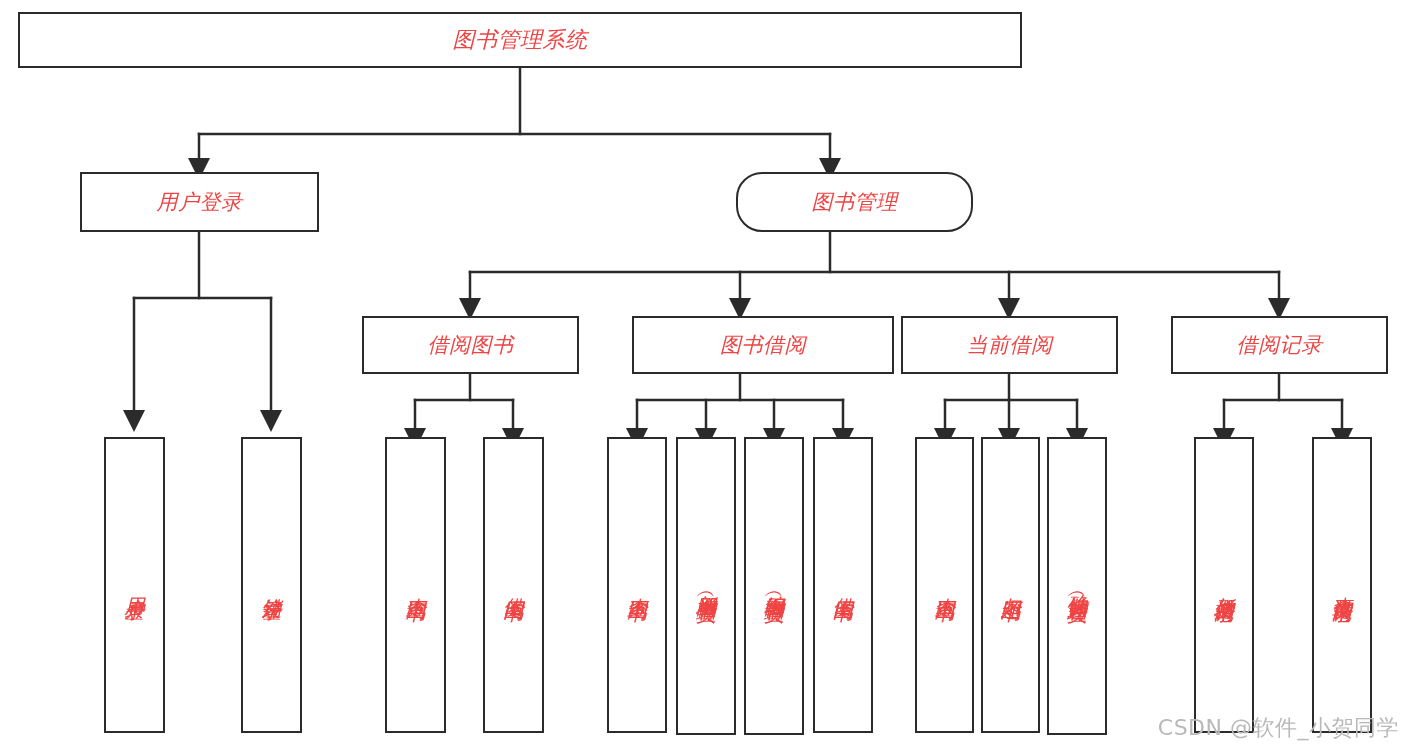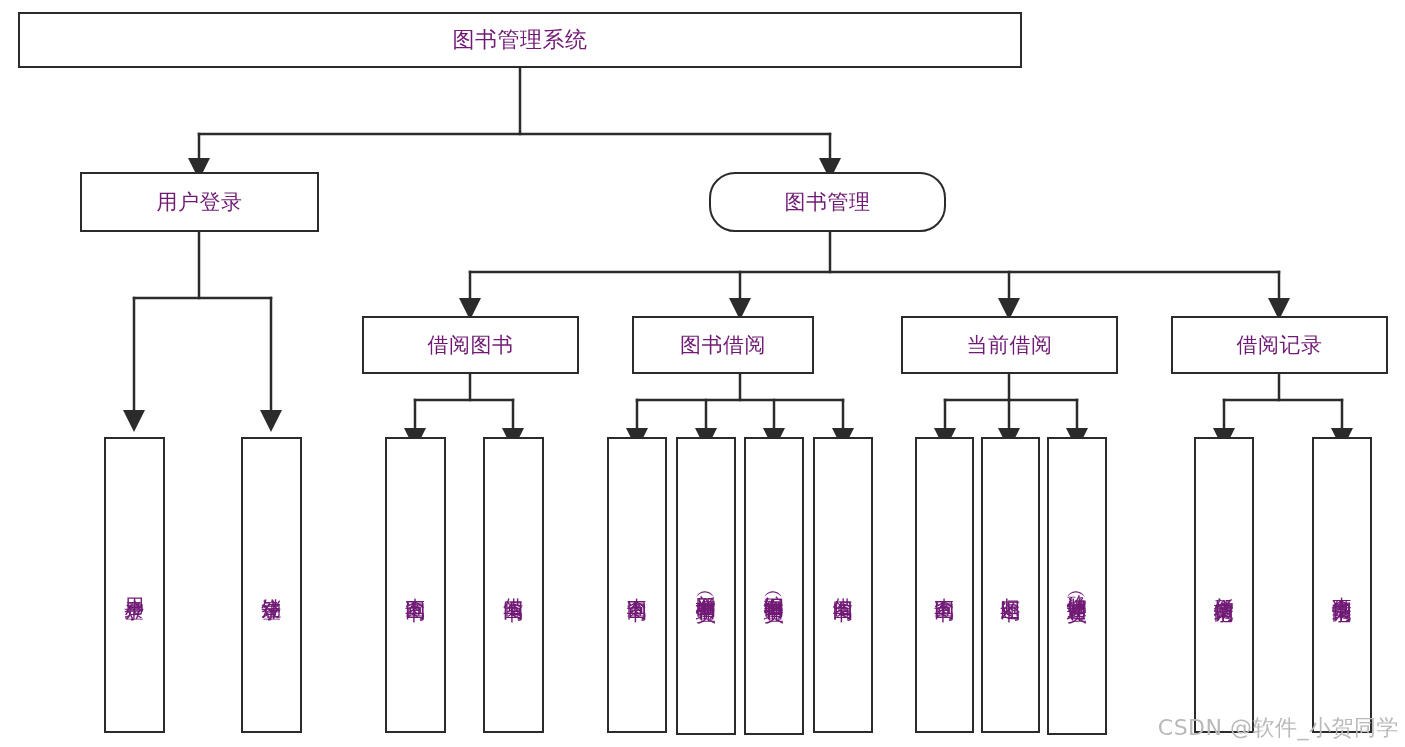--- a/index.html
+++ b/index.html
@@ -29,24 +29,25 @@
     box-sizing: border-box;
     border: 2.5px solid #2b2b2b;
     background: #ffffff;
     display: flex;
     align-items: center;
     justify-content: center;
     z-index: 3;
   }
   .node-label {
     font-size: 21px;
-    color: #701a75;
+    color: #ef4444;
     line-height: 1.18;
     letter-spacing: 0.5px;
     white-space: nowrap;
+    font-style: italic;
   }
   .node-box.vertical .node-label {
     writing-mode: vertical-rl;
     text-orientation: upright;
     font-size: 20px;
     line-height: 1.02;
     letter-spacing: 1.5px;
     white-space: nowrap;
   }
   .node-box.root .node-label { font-size: 22px; }
@@ -120,28 +121,28 @@
     </g>
   </svg>
 
   <div class="node-box root" style="left:18px; top:12px; width:1004px; height:56px;">
     <span class="node-label">图书管理系统</span>
   </div>
 
   <div class="node-box" style="left:80px; top:172px; width:239px; height:60px;">
     <span class="node-label">用户登录</span>
   </div>
-  <div class="node-box" style="left:709px; top:172px; width:237px; height:60px;border-radius:26px;">
+  <div class="node-box" style="left:736px; top:172px; width:237px; height:60px;border-radius:26px;">
     <span class="node-label">图书管理</span>
   </div>
 
   <div class="node-box" style="left:362px; top:316px; width:217px; height:58px;">
     <span class="node-label">借阅图书</span>
   </div>
-  <div class="node-box" style="left:632px; top:316px; width:182px; height:58px;">
+  <div class="node-box" style="left:632px; top:316px; width:262px; height:58px;">
     <span class="node-label">图书借阅</span>
   </div>
   <div class="node-box" style="left:901px; top:316px; width:217px; height:58px;">
     <span class="node-label">当前借阅</span>
   </div>
   <div class="node-box" style="left:1171px; top:316px; width:217px; height:58px;">
     <span class="node-label">借阅记录</span>
   </div>
 
   <div class="node-box vertical" style="left:104px; top:437px; width:61px; height:296px;">

